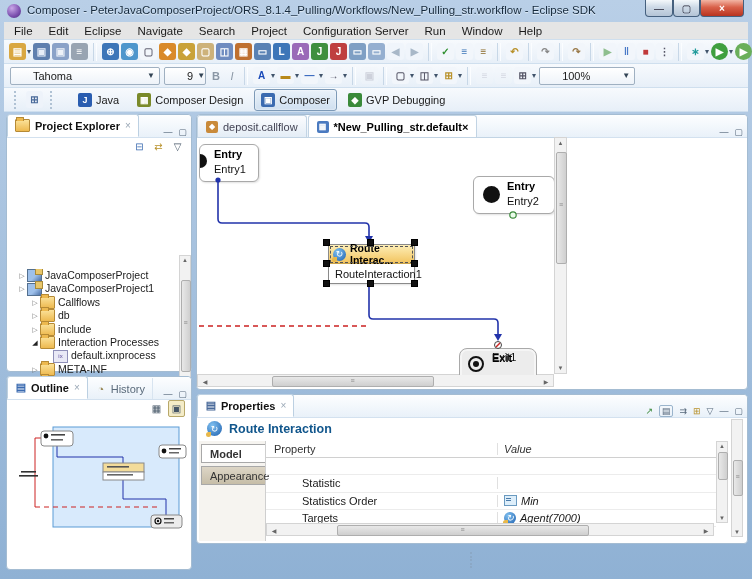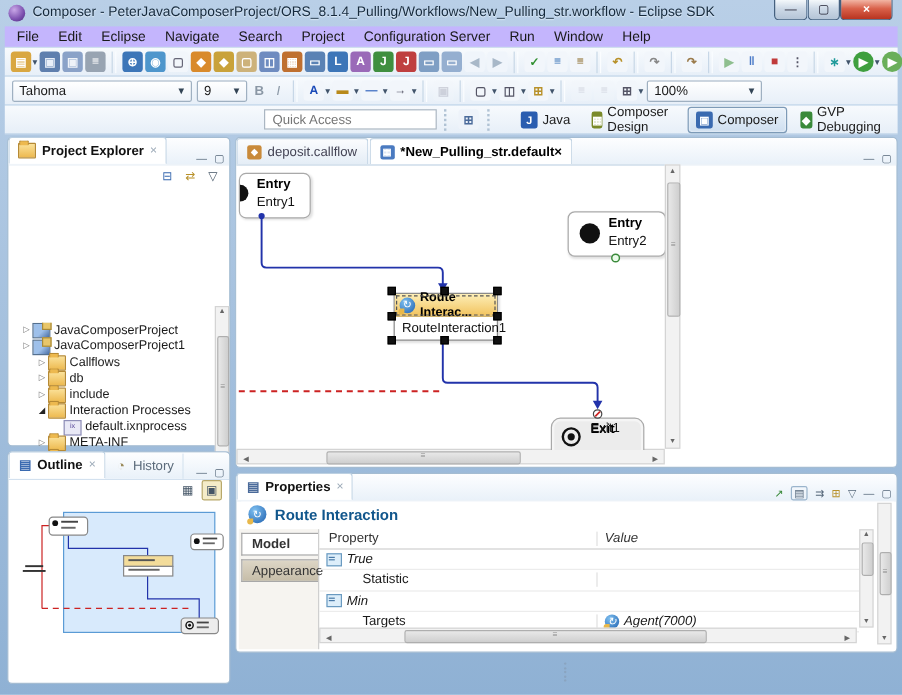--- a/index.html
+++ b/index.html
@@ -13,34 +13,34 @@
     background:radial-gradient(circle at 35% 30%,#c9a7e8,#7b4fae 60%,#4a2a78);}
   #win-title{left:27px;top:4px;font-size:11.5px;color:#15293c;text-shadow:0 1px 1px #e8f2fb;white-space:nowrap;}
   .winbtn{top:0;height:17px;border:1px solid #45607e;border-top:none;border-radius:0 0 4px 4px;
     background:linear-gradient(#f4f8fb,#cdd9e6 45%,#b4c4d6);display:flex;align-items:center;justify-content:center;
     font-size:10px;color:#223;box-sizing:border-box;}
   #btn-close{right:8px;width:44px;background:linear-gradient(#f2b5a4,#d9614a 45%,#b8331f);color:#fff;font-weight:bold;}
   #btn-max{right:52px;width:27px;}
   #btn-min{right:79px;width:28px;}
   
   .bar{left:4px;width:744px;background:linear-gradient(#f7fafd,#e7eff8);border-bottom:1px solid #cfdfee;box-sizing:border-box;display:flex;align-items:center;}
-  #menubar{top:22px;height:18px;background:#c4b5fd;font-size:11.5px;}
+  #menubar{top:22px;height:18px;background:#e5e5e5;font-size:11.5px;}
   .menu-item{padding:1px 8px;cursor:default;}
   .menu-item:first-child{margin-left:2px;}
   #tb1{top:40px;height:24px;padding-left:4px;}
   #tb2{top:64px;height:24px;padding-left:4px;}
   #tb3{top:88px;height:24px;padding-left:4px;}
   .ticon{width:17px;height:17px;margin:0 1px;border-radius:3px;display:flex;align-items:center;justify-content:center;
     font-size:10px;font-weight:bold;flex:0 0 auto;}
   .ticon.round{border-radius:50%;}
   .ticon.disabled{opacity:.38;}
   .dd{font-size:8px;color:#41546b;margin:0 1px 0 0;flex:0 0 auto;}
   .tsep{width:2px;height:18px;margin:0 4px;border-left:1px solid #c7d7e7;border-right:1px solid #fbfdff;flex:0 0 auto;}
   .combo{height:18px;border:1px solid #9fb0c1;background:linear-gradient(#fff,#eef3f9);border-radius:2px;
-    display:flex;align-items:center;font-size:11px;padding-left:5px;box-sizing:border-box;margin:0 2px;flex:0 0 auto;}
+    display:flex;align-items:center;font-size:11px;padding-left:22px;box-sizing:border-box;margin:0 2px;flex:0 0 auto;}
   .combo .carrow{margin-left:auto;padding:0 4px;font-size:8px;color:#345;}
   .fmt-btn{width:16px;height:16px;display:flex;align-items:center;justify-content:center;font-size:11px;color:#8a97a5;flex:0 0 auto;}
   #quick-access{margin-left:212px;width:144px;height:17px;border:1px solid #aab6c2;background:#fff;font-size:11px;color:#8a94a0;
     padding-left:6px;box-sizing:border-box;font-family:"Liberation Sans",sans-serif;}
   .vgrip{width:3px;height:18px;margin:0 6px;border-left:2px dotted #b0c2d4;flex:0 0 auto;}
   #persp{display:flex;align-items:center;margin-left:8px;}
   .persp-btn{display:flex;align-items:center;height:20px;padding:0 6px;margin:0 2px;font-size:11px;border-radius:3px;border:1px solid transparent;}
   .persp-btn.active{border-color:#7d9ab7;background:linear-gradient(#eaf2fa,#cfdff0);box-shadow:inset 0 0 2px #fff;}
   .persp-ic{width:14px;height:14px;border-radius:2px;margin-right:4px;display:flex;align-items:center;justify-content:center;
     font-size:9px;font-weight:bold;color:#fff;}
@@ -217,21 +217,20 @@
       <div class="ticon disabled" style="color: rgb(170, 170, 187); background: rgb(242, 246, 251);">≡</div>
       <div class="ticon" style="color: rgb(85, 85, 102); background: rgb(242, 246, 251);">⊞</div>
       <span class="dd">▾</span>
     </span>
   <div class="combo" style="width:96px">
     <span>100%</span>
     <span class="carrow">▼</span>
   </div>
 </div>
 <div class="abs bar" id="tb3">
-  <input id="quick-access" placeholder="Quick Access" style="">
   <div class="vgrip"></div>
   <div class="ticon" style="background:#eef3fa;color:#4a6a9a">⊞</div>
   <div class="vgrip"></div>
   <div id="persp">
       <div class="persp-btn">
         <span class="persp-ic" style="background: rgb(42, 93, 176);">J</span>
         <span>Java</span>
       </div>
       <div class="persp-btn">
         <span class="persp-ic" style="background: rgb(122, 138, 42);">▦</span>
@@ -523,32 +522,29 @@
   <div class="abs" id="side-tabs">
       <div class="side-tab active">Model</div>
       <div class="side-tab">Appearance</div>
     </div>
   <div class="abs" id="prop-table">
       <div class="prow phead">
         <div class="c1">Property</div>
         <div class="c2">Value</div>
       </div>
       <div class="prow">
-        <div class="c2">
-          <span class="icon-enum"></span>
-          <span>True</span>
-        </div>
       </div>
       <div class="prow">
         <div class="c1">Statistic</div>
         <div class="c2">
           <span></span>
         </div>
       </div>
       <div class="prow">
+        <div class="c1">Statistics Order</div>
         <div class="c2">
           <span class="icon-enum"></span>
           <span>Min</span>
         </div>
       </div>
       <div class="prow">
         <div class="c1">Targets</div>
         <div class="c2">
           <span class="icon-route" style="width: 12px; height: 12px; margin-right: 4px;">↻</span>
           <span>Agent(7000)</span>

